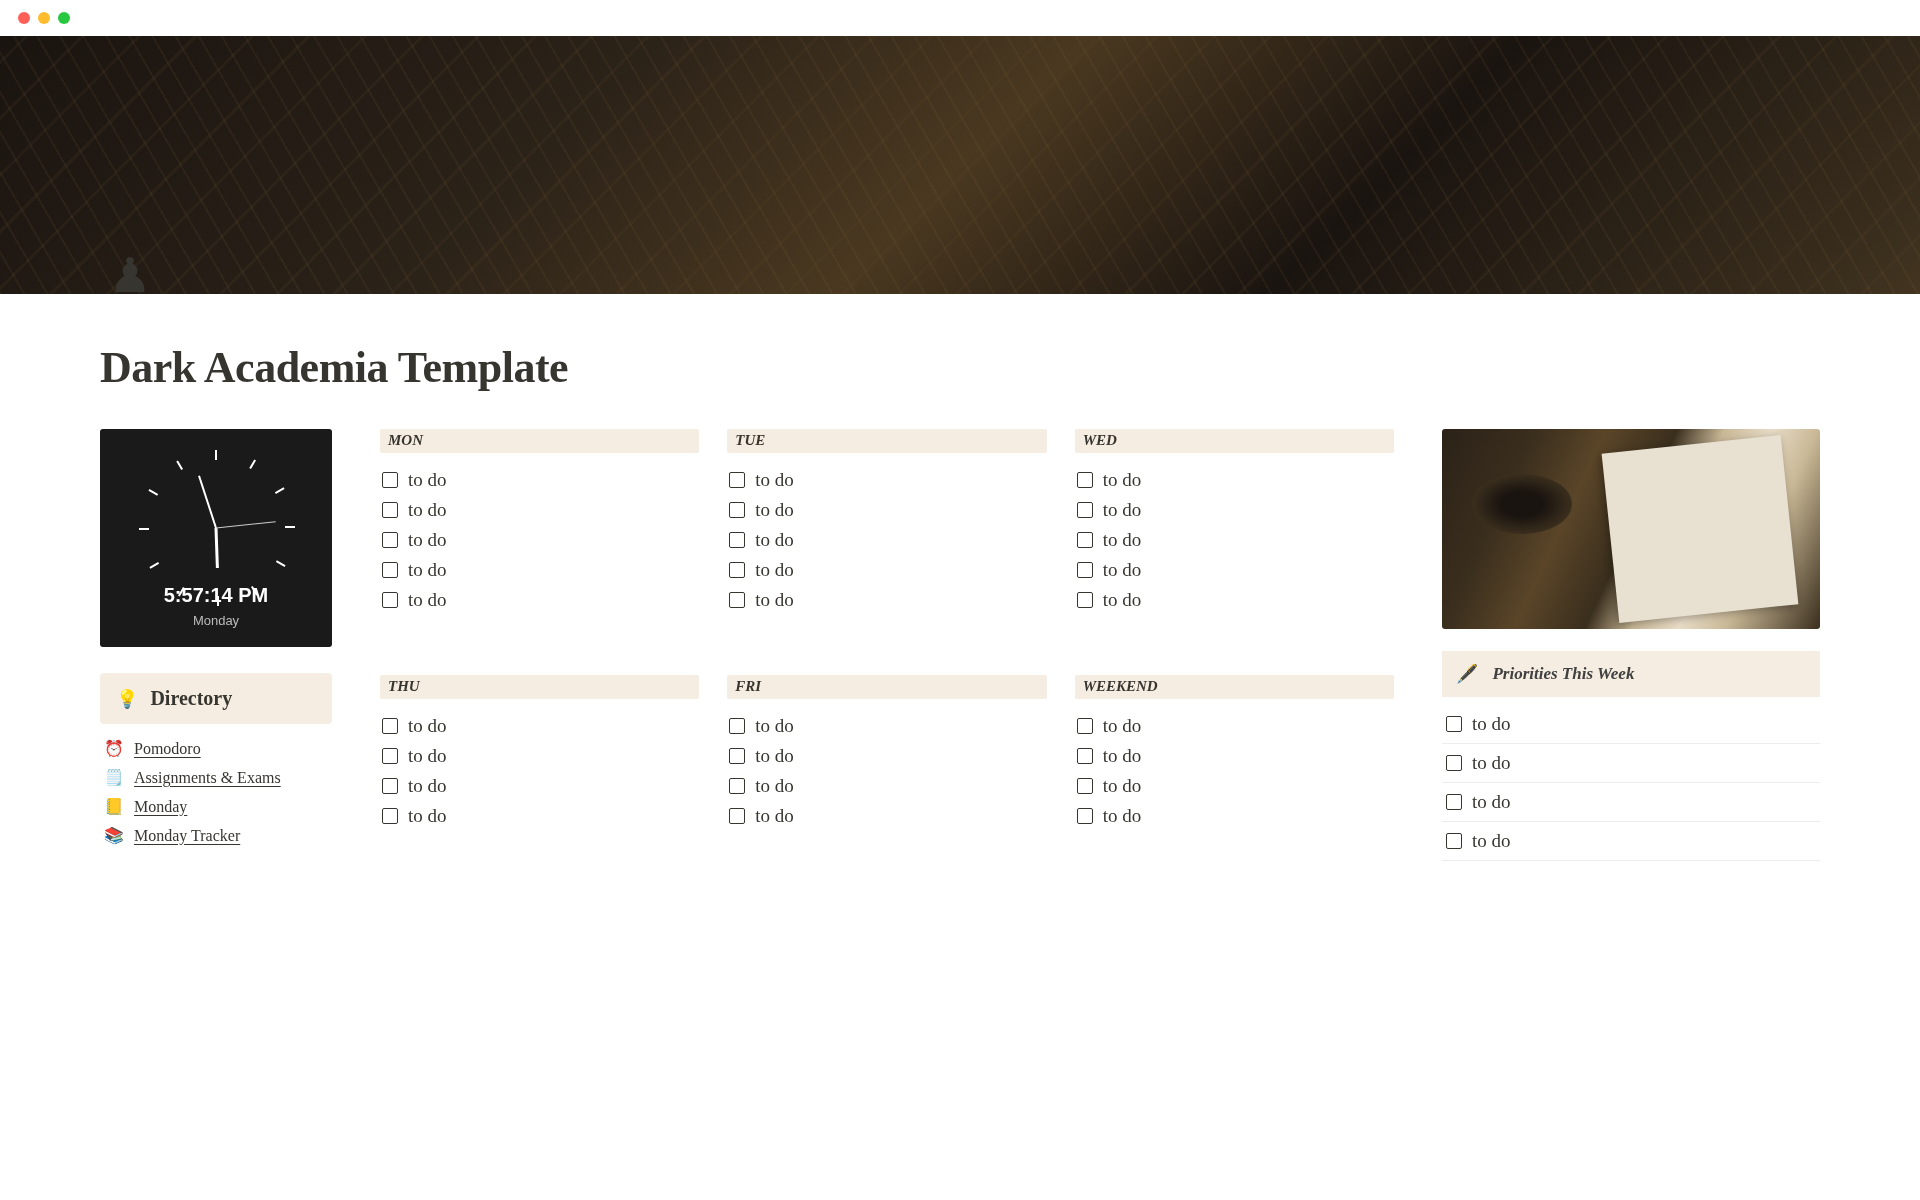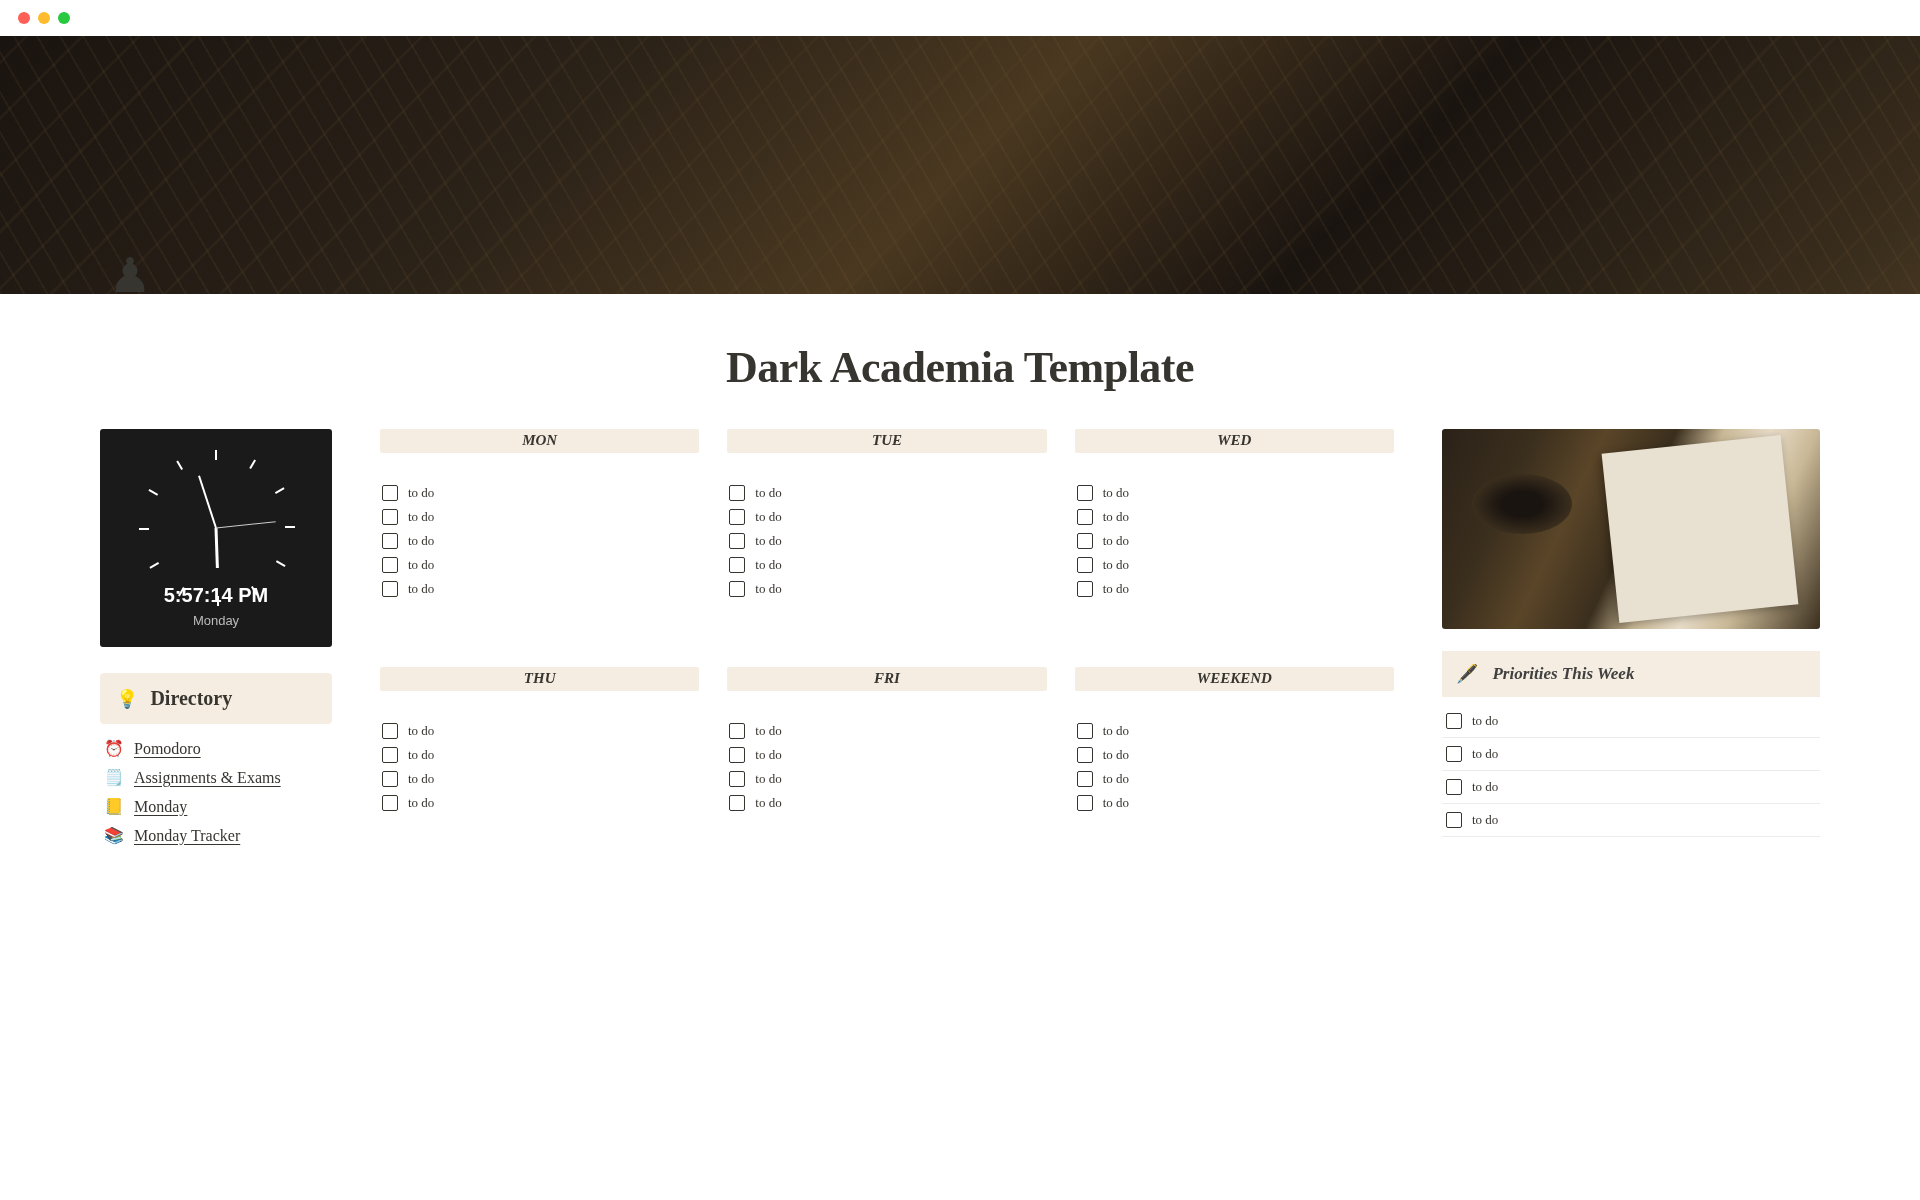--- a/index.html
+++ b/index.html
@@ -20,21 +20,21 @@
 }
 .cover::before {
   content: '';
   position: absolute; inset: 0;
   background: repeating-linear-gradient(60deg, rgba(139,110,65,0.1) 0px, rgba(139,110,65,0.1) 2px, transparent 2px, transparent 20px),
               repeating-linear-gradient(-45deg, rgba(90,70,40,0.15) 0px, rgba(90,70,40,0.15) 3px, transparent 3px, transparent 40px);
 }
 
 .page-icon-wrap { position: relative; margin-left: 100px; margin-top: -42px; width: 60px; height: 60px; font-size: 48px; line-height: 1; text-align: center; }
 
-.content { padding: 30px 100px 40px; text-align: center; }
+.content { padding: 30px 100px 40px; }
 
 .page-title { font-size: 44px; font-weight: 700; color: #37352f; margin-bottom: 36px; letter-spacing: -0.5px; }
 
 .layout { display: flex; gap: 48px; }
 
 .col-left { width: 232px; flex-shrink: 0; }
 .col-mid { flex: 1; display: grid; grid-template-columns: repeat(3, 1fr); gap: 30px 28px; }
 .col-right { width: 378px; flex-shrink: 0; }
 
 .clock-widget {
@@ -51,25 +51,25 @@
 .callout { background: #f5ede1; border-radius: 4px; padding: 14px 16px; display: flex; align-items: center; gap: 12px; margin-top: 26px; }
 .callout-icon { font-size: 18px; }
 .callout-text { font-size: 20px; font-weight: 700; color: #37352f; }
 
 .dir-list { margin-top: 10px; }
 .dir-item { display: flex; align-items: center; gap: 10px; padding: 5px 4px; font-size: 16px; cursor: pointer; }
 .dir-emoji { font-size: 16px; width: 20px; }
 .dir-label { text-decoration: underline; text-underline-offset: 3px; color: #37352f; }
 
 .day-block {}
-.day-header { background: #f5ede1; padding: 3px 8px 4px; font-size: 15px; font-weight: 700; font-style: italic; color: #37352f; border-radius: 2px; margin-bottom: 28px; }
+.day-header { background: #f5ede1; padding: 3px 8px 4px; font-size: 15px; font-weight: 700; font-style: italic; color: #37352f; border-radius: 2px; margin-bottom: 12px; }
 
 .todo-row { display: flex; align-items: center; gap: 10px; padding: 4px 2px; }
 .todo-check { width: 16px; height: 16px; border: 1.5px solid #37352f; border-radius: 2px; cursor: pointer; flex-shrink: 0; }
-.todo-text { font-size: 13px; color: #37352f; }
+.todo-text { font-size: 19px; color: #37352f; }
 
 .aesthetic-img {
   width: 100%; height: 200px; border-radius: 3px;
   background: linear-gradient(115deg, #2b2218 0%, #3a2e1d 20%, #5a4528 35%, #3a2e1d 50%, #c9b896 60%, #e8dcc8 70%, #c9b896 80%, #3a2e1d 100%);
   position: relative; overflow: hidden;
 }
 .aesthetic-img::after {
   content: ''; position: absolute; right: 30px; top: 15px; width: 180px; height: 170px;
   background: #e8e0d0; transform: rotate(-6deg);
   box-shadow: -2px 2px 8px rgba(0,0,0,0.3);

